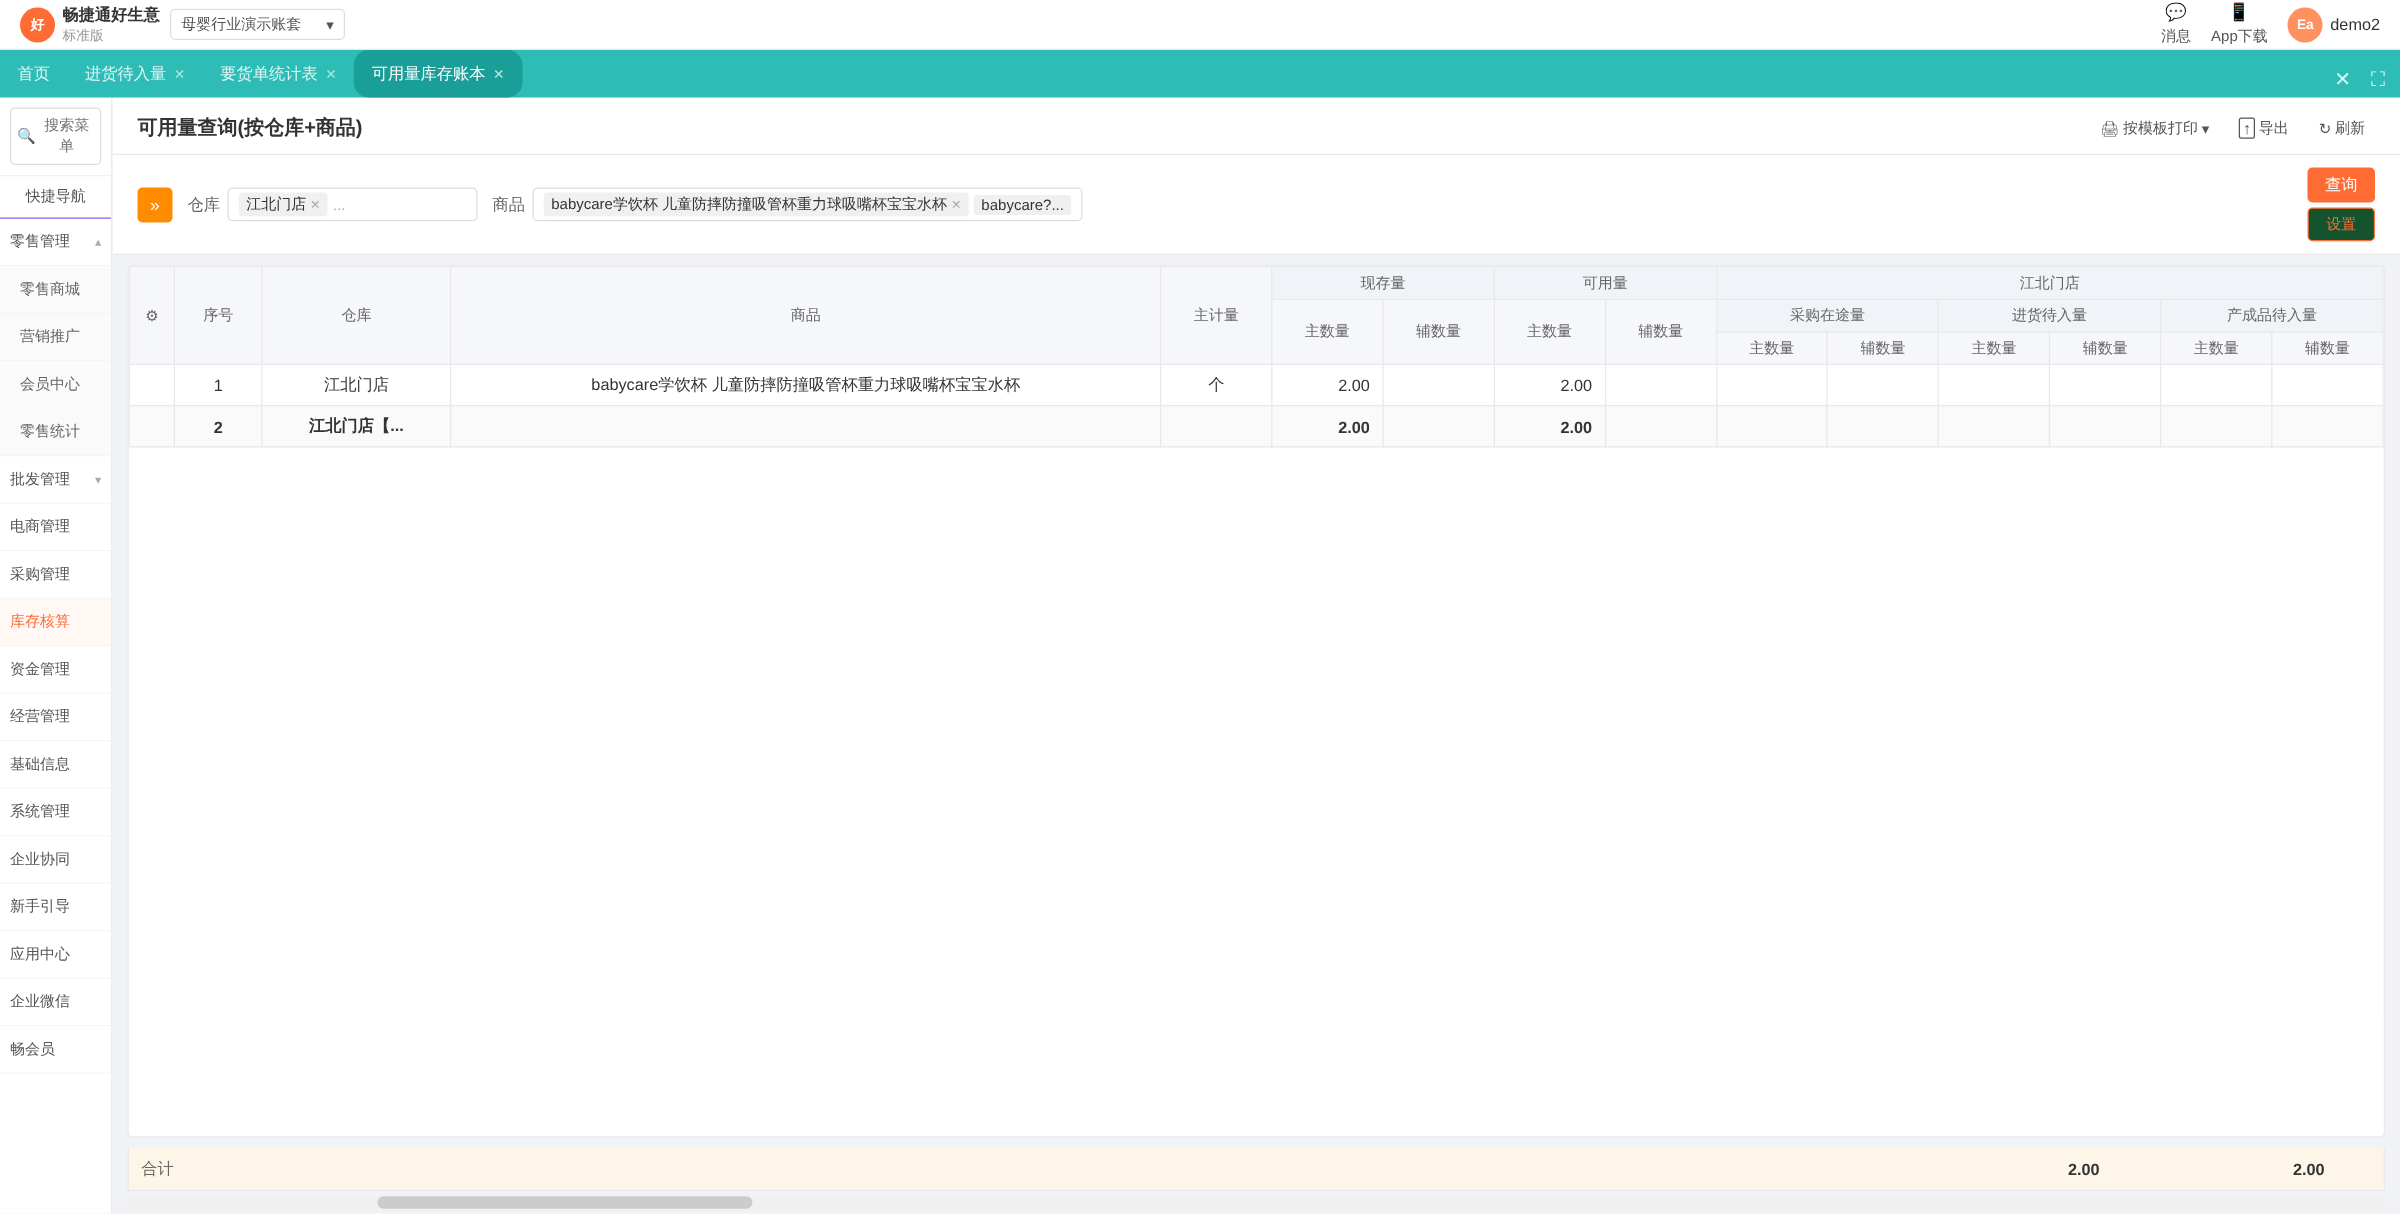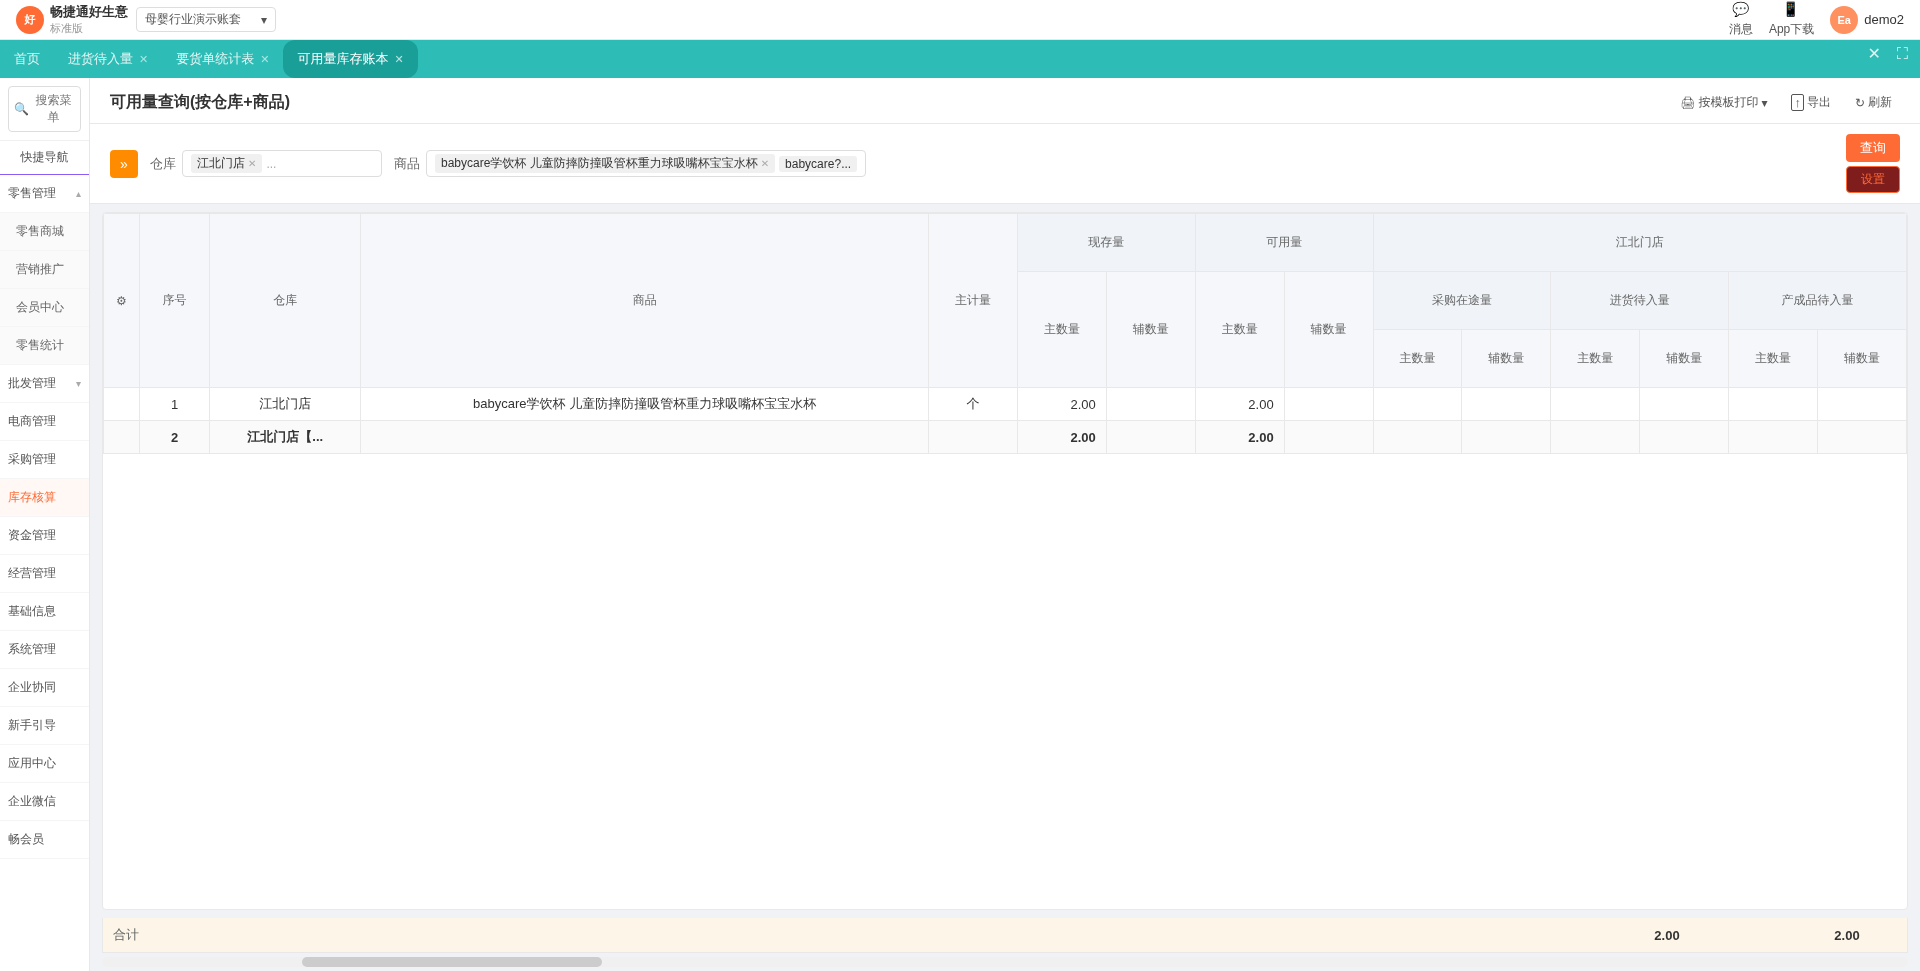--- a/index.html
+++ b/index.html
@@ -25,21 +25,21 @@
     .top-bar-right { display: flex; align-items: center; gap: 16px; }
     .top-bar-action { display: flex; align-items: center; gap: 4px; cursor: pointer; color: #555; font-size: 12px; flex-direction: column; }
     .user-avatar { width: 28px; height: 28px; background: #ff9060; border-radius: 50%; display: flex; align-items: center; justify-content: center; color: white; font-size: 11px; font-weight: bold; overflow: hidden; }
     .user-name { color: #333; font-size: 13px; }
 
     
     .nav-tabs {
       background: #2dbdb6;
       height: 38px;
       display: flex;
-      align-items: flex-start;
+      align-items: flex-end;
       padding: 0 0 0 0;
       flex-shrink: 0;
       position: relative;
     }
     .nav-tab {
       height: 38px;
       display: flex;
       align-items: center;
       padding: 0 14px;
       cursor: pointer;
@@ -123,38 +123,38 @@
       flex-shrink: 0;
     }
     .filter-toggle { width: 28px; height: 28px; background: #ff8c00; border-radius: 4px; display: flex; align-items: center; justify-content: center; cursor: pointer; color: white; font-size: 14px; flex-shrink: 0; }
     .filter-group { display: flex; align-items: center; gap: 6px; }
     .filter-label { color: #666; font-size: 13px; white-space: nowrap; }
     .filter-input-area { display: flex; align-items: center; border: 1px solid #ddd; border-radius: 4px; padding: 3px 8px; min-width: 200px; background: #fff; gap: 4px; flex-wrap: wrap; }
     .filter-tag { background: #f0f0f0; border-radius: 3px; padding: 1px 6px; font-size: 12px; color: #333; display: flex; align-items: center; gap: 3px; }
     .filter-tag .tag-close { cursor: pointer; color: #aaa; font-size: 10px; }
     .filter-more { color: #aaa; cursor: pointer; font-size: 12px; }
     .btn-query { background: #ff6b35; color: white; border: none; border-radius: 4px; padding: 5px 0; cursor: pointer; font-size: 13px; }
-    .btn-settings { background: #7f1d1d; color: #ff6b35; border: 1px solid #ff6b35; border-radius: 4px; padding: 4px 14px; cursor: pointer; font-size: 12px; }
+    .btn-settings { background: #14532d; color: #ff6b35; border: 1px solid #ff6b35; border-radius: 4px; padding: 4px 14px; cursor: pointer; font-size: 12px; }
 
     
     .table-area {
       flex: 1;
       overflow: auto;
       padding: 0;
       background: #fff;
       margin: 8px 12px;
       border: 1px solid #e8e8e8;
       border-radius: 4px;
     }
 
     table { width: 100%; border-collapse: collapse; font-size: 13px; }
     thead tr { background: #f5f7fa; }
     th {
       border: 1px solid #e8e8e8;
-      padding: 20px 10px;
+      padding: 4px 10px;
       text-align: center;
       color: #666;
       font-weight: normal;
       white-space: nowrap;
       font-size: 12px;
     }
     td {
       border: 1px solid #e8e8e8;
       padding: 7px 10px;
       text-align: center;

